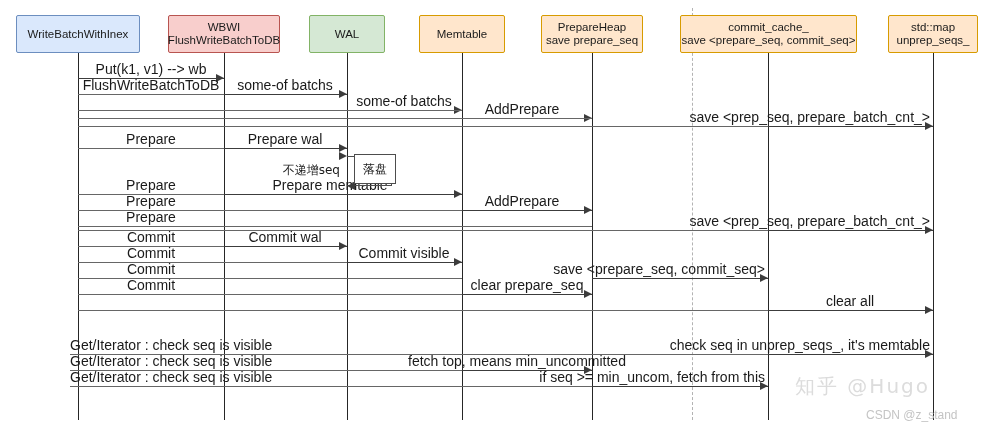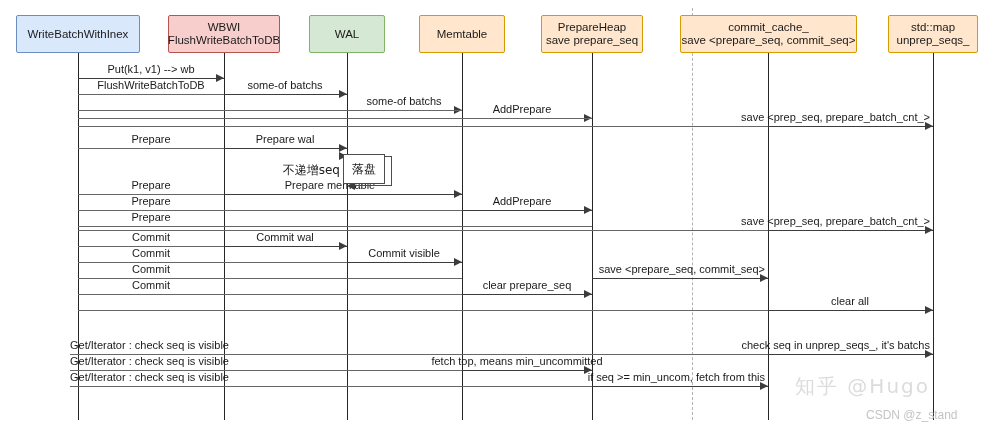--- a/index.html
+++ b/index.html
@@ -30,21 +30,21 @@
     border-top:4.5px solid transparent;
     border-bottom:4.5px solid transparent;
     border-left:8px solid #3c3c3c;
   }
   .arrowhead.left{
     border-left:0;border-right:8px solid #3c3c3c;
   }
 
   
   .lbl{
-    position:absolute;font-size:11px;color:#1a1a1a;
+    position:absolute;font-size:14px;color:#1a1a1a;
     white-space:nowrap;line-height:13px;
   }
   .lbl.center{transform:translateX(-50%);}
   .lbl.right{transform:translateX(-100%);}
 
   
   .selfloop{
     position:absolute;box-sizing:border-box;
     border:1.6px solid #4d4d4d;border-left:none;
   }
@@ -182,31 +182,31 @@
       <div class="lbl center" style="left: 151px; top: 231px;">Commit</div>
       <div class="lbl center" style="left: 285px; top: 231px;">Commit wal</div>
       <div class="lbl center" style="left: 151px; top: 247px;">Commit</div>
       <div class="lbl center" style="left: 404px; top: 247px;">Commit visible</div>
       <div class="lbl center" style="left: 151px; top: 263px;">Commit</div>
       <div class="lbl right" style="left: 765px; top: 263px;">save  &lt;prepare_seq, commit_seq&gt;</div>
       <div class="lbl center" style="left: 151px; top: 279px;">Commit</div>
       <div class="lbl center" style="left: 527px; top: 279px;">clear prepare_seq</div>
       <div class="lbl center" style="left: 850px; top: 295px;">clear all</div>
       <div class="lbl" style="left: 70px; top: 339px;">Get/Iterator : check seq is visible</div>
-      <div class="lbl right" style="left: 930px; top: 339px;">check seq in unprep_seqs_, it's batchs</div>
+      <div class="lbl right" style="left: 930px; top: 339px;">check seq in unprep_seqs_, it's memtable</div>
       <div class="lbl" style="left: 70px; top: 355px;">Get/Iterator : check seq is visible</div>
       <div class="lbl center" style="left: 517px; top: 355px;">fetch top, means min_uncommitted</div>
       <div class="lbl" style="left: 70px; top: 371px;">Get/Iterator : check seq is visible</div>
       <div class="lbl right" style="left: 765px; top: 371px;">if seq &gt;= min_uncom, fetch from this</div>
     </div>
 
   <div id="selfloop-layer">
       <div class="selfloop" style="left: 347px; top: 156px; width: 45px; height: 30px;"></div>
       <div class="arrowhead" style="left: 339px; top: 152px;"></div>
       <div class="arrowhead left" style="left: 347px; top: 182px;"></div>
-      <div class="selfbox" style="left: 343px; top: 154px; width: 42px; height: 30px;">落盘</div>
+      <div class="selfbox" style="left: 354px; top: 154px; width: 42px; height: 30px;">落盘</div>
       <div class="lbl right" style="left: 340px; top: 164px; font-family: &quot;DejaVu Sans&quot;, sans-serif; font-size: 12px;">不递增seq</div>
     </div>
 
   <div class="wm-zhihu" style="left: 795px; top: 373px;">知乎 @Hugo</div>
   <div class="wm-csdn" style="left: 866px; top: 408px;">CSDN @z_stand</div>
 
 </div>
 
 </body></html>

